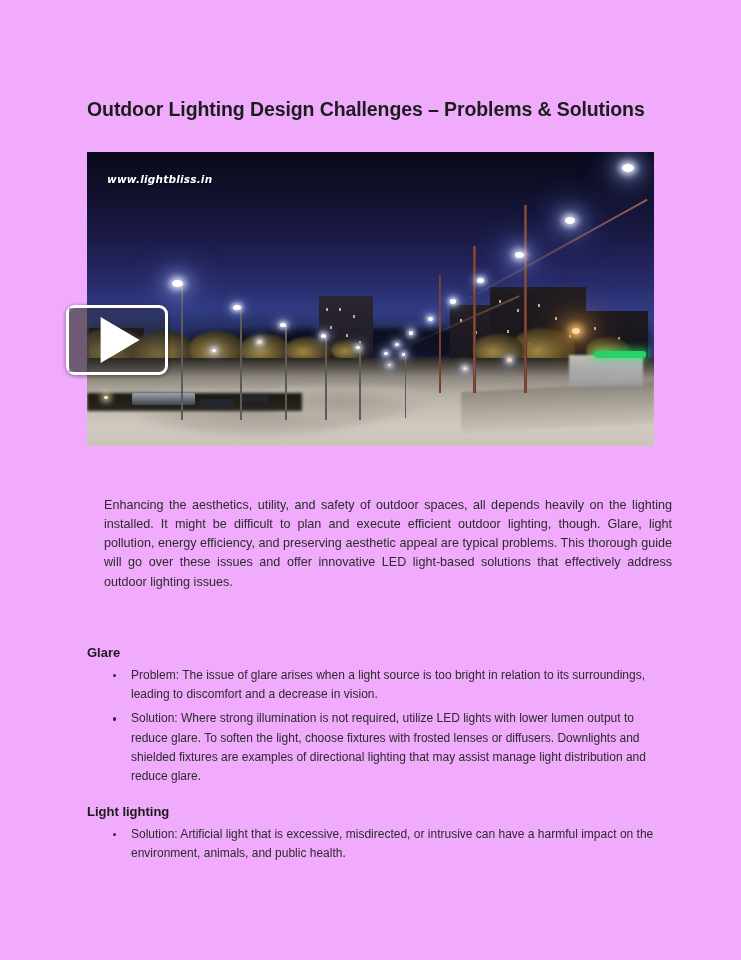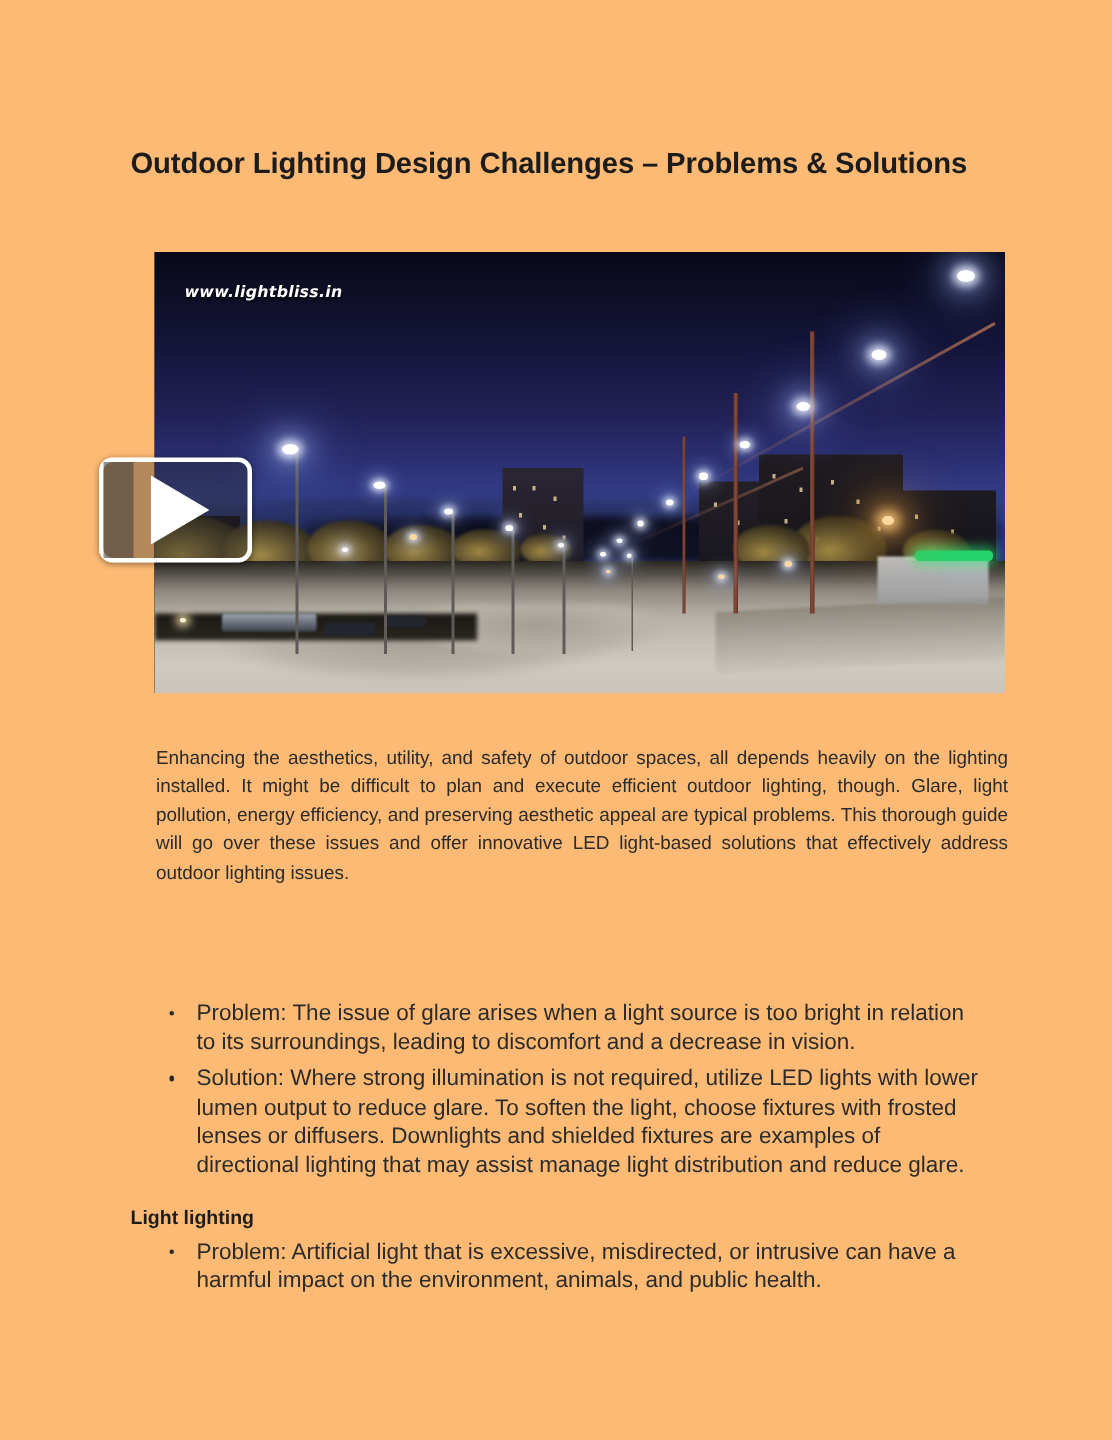--- a/index.html
+++ b/index.html
@@ -12,21 +12,21 @@
     height: 960px;
     position: relative;
     overflow: hidden;
     font-family: "Liberation Sans", sans-serif;
     color: #231f20;
   }
 
   .page {
     position: absolute;
     inset: 0;
-    background: #fdba74;
+    background: #f0abfc;
   }
 
   
   .doc-title {
     position: absolute;
     left: 87px;
     top: 85px;
     width: 570px;
     font-size: 19.5px;
     font-weight: bold;
@@ -356,21 +356,21 @@
   .h3.glare { top: 632px; }
   .h3.pollution { top: 791px; }
 
   .bullets {
     position: absolute;
     left: 110px;
     width: 548px;
     margin: 0;
     padding: 0;
     list-style: none;
-    font-size: 15px;
+    font-size: 12px;
     line-height: 19.2px;
     color: #2b2b2b;
   }
   .bullets.glare-list { top: 666px; }
   .bullets.pollution-list { top: 825px; }
 
   .bullets li {
     position: relative;
     padding-left: 21px;
     margin-bottom: 5px;
@@ -386,21 +386,21 @@
     background: #2b2b2b;
   }
 </style>
 </head>
 <body>
 
 <div class="page">
 
   <h1 class="doc-title">Outdoor Lighting Design Challenges – Problems &amp; Solutions</h1>
 
-  <figure class="media-figure" style="margin:16px;border-radius:25px;">
+  <figure class="media-figure" style="margin:0;border-radius:25px;">
 
     <div class="photo">
 
       <div class="sky"></div>
 
       <div class="clouds"></div>
       <div class="cloud-streak" style="left:12%; top:56%; width:30%; height:2.4%;"></div>
       <div class="cloud-streak" style="left:30%; top:62%; width:34%; height:2.2%;"></div>
       <div class="cloud-streak" style="left:44%; top:57%; width:26%; height:2.0%;"></div>
       <div class="cloud-streak" style="left:5%;  top:66%; width:22%; height:1.8%;"></div>
@@ -508,25 +508,26 @@
   </figure>
 
   <div class="play-button" title="Play">
     <div class="shade"></div>
     <div class="triangle"></div>
   </div>
 
   <p class="intro">Enhancing the aesthetics, utility, and safety of outdoor spaces, all depends heavily on the lighting installed. It might be difficult to plan and execute efficient outdoor lighting, though. Glare, light pollution, energy efficiency, and preserving aesthetic appeal are typical problems. This thorough guide will go over these issues and offer innovative LED light-based solutions that effectively address outdoor lighting issues.</p>
 
 
+  <h3 class="h3 glare">Glare</h3>
 
   <ul class="bullets glare-list">
     <li>Problem: The issue of glare arises when a light source is too bright in relation to its surroundings, leading to discomfort and a decrease in vision.</li>
     <li>Solution: Where strong illumination is not required, utilize LED lights with lower lumen output to reduce glare. To soften the light, choose fixtures with frosted lenses or diffusers. Downlights and shielded fixtures are examples of directional lighting that may assist manage light distribution and reduce glare.</li>
   </ul>
 
   <h3 class="h3 pollution">Light lighting</h3>
 
   <ul class="bullets pollution-list">
-    <li>Problem: Artificial light that is excessive, misdirected, or intrusive can have a harmful impact on the environment, animals, and public health.</li>
+    <li>Solution: Artificial light that is excessive, misdirected, or intrusive can have a harmful impact on the environment, animals, and public health.</li>
   </ul>
 
 </div>
 
 </body></html>

